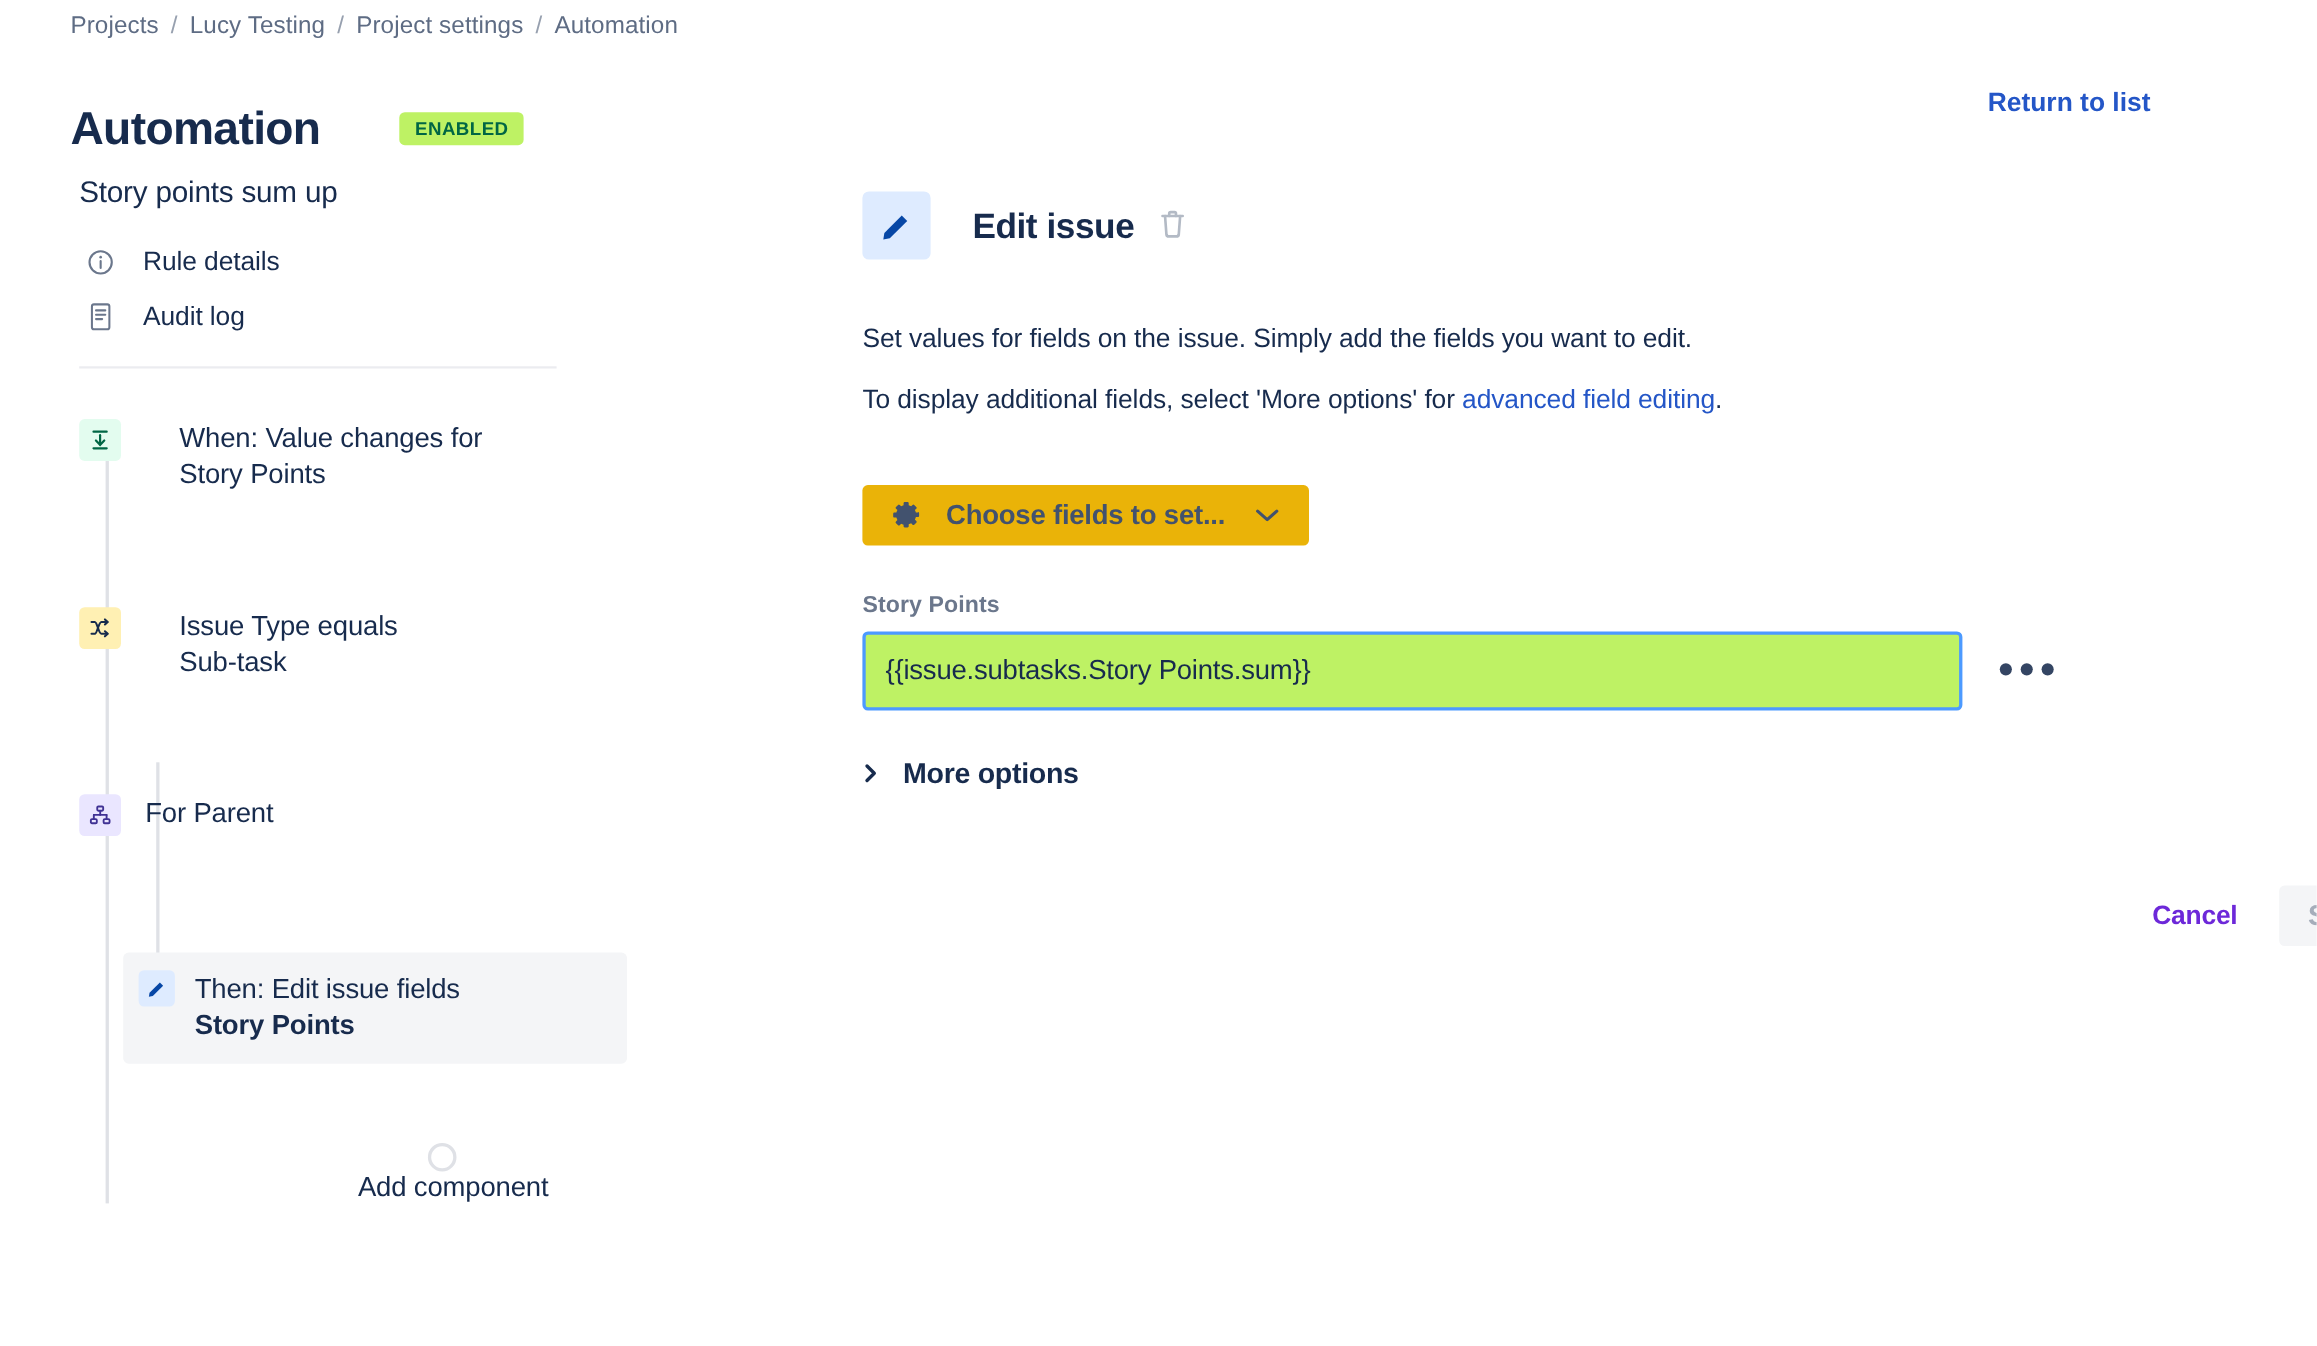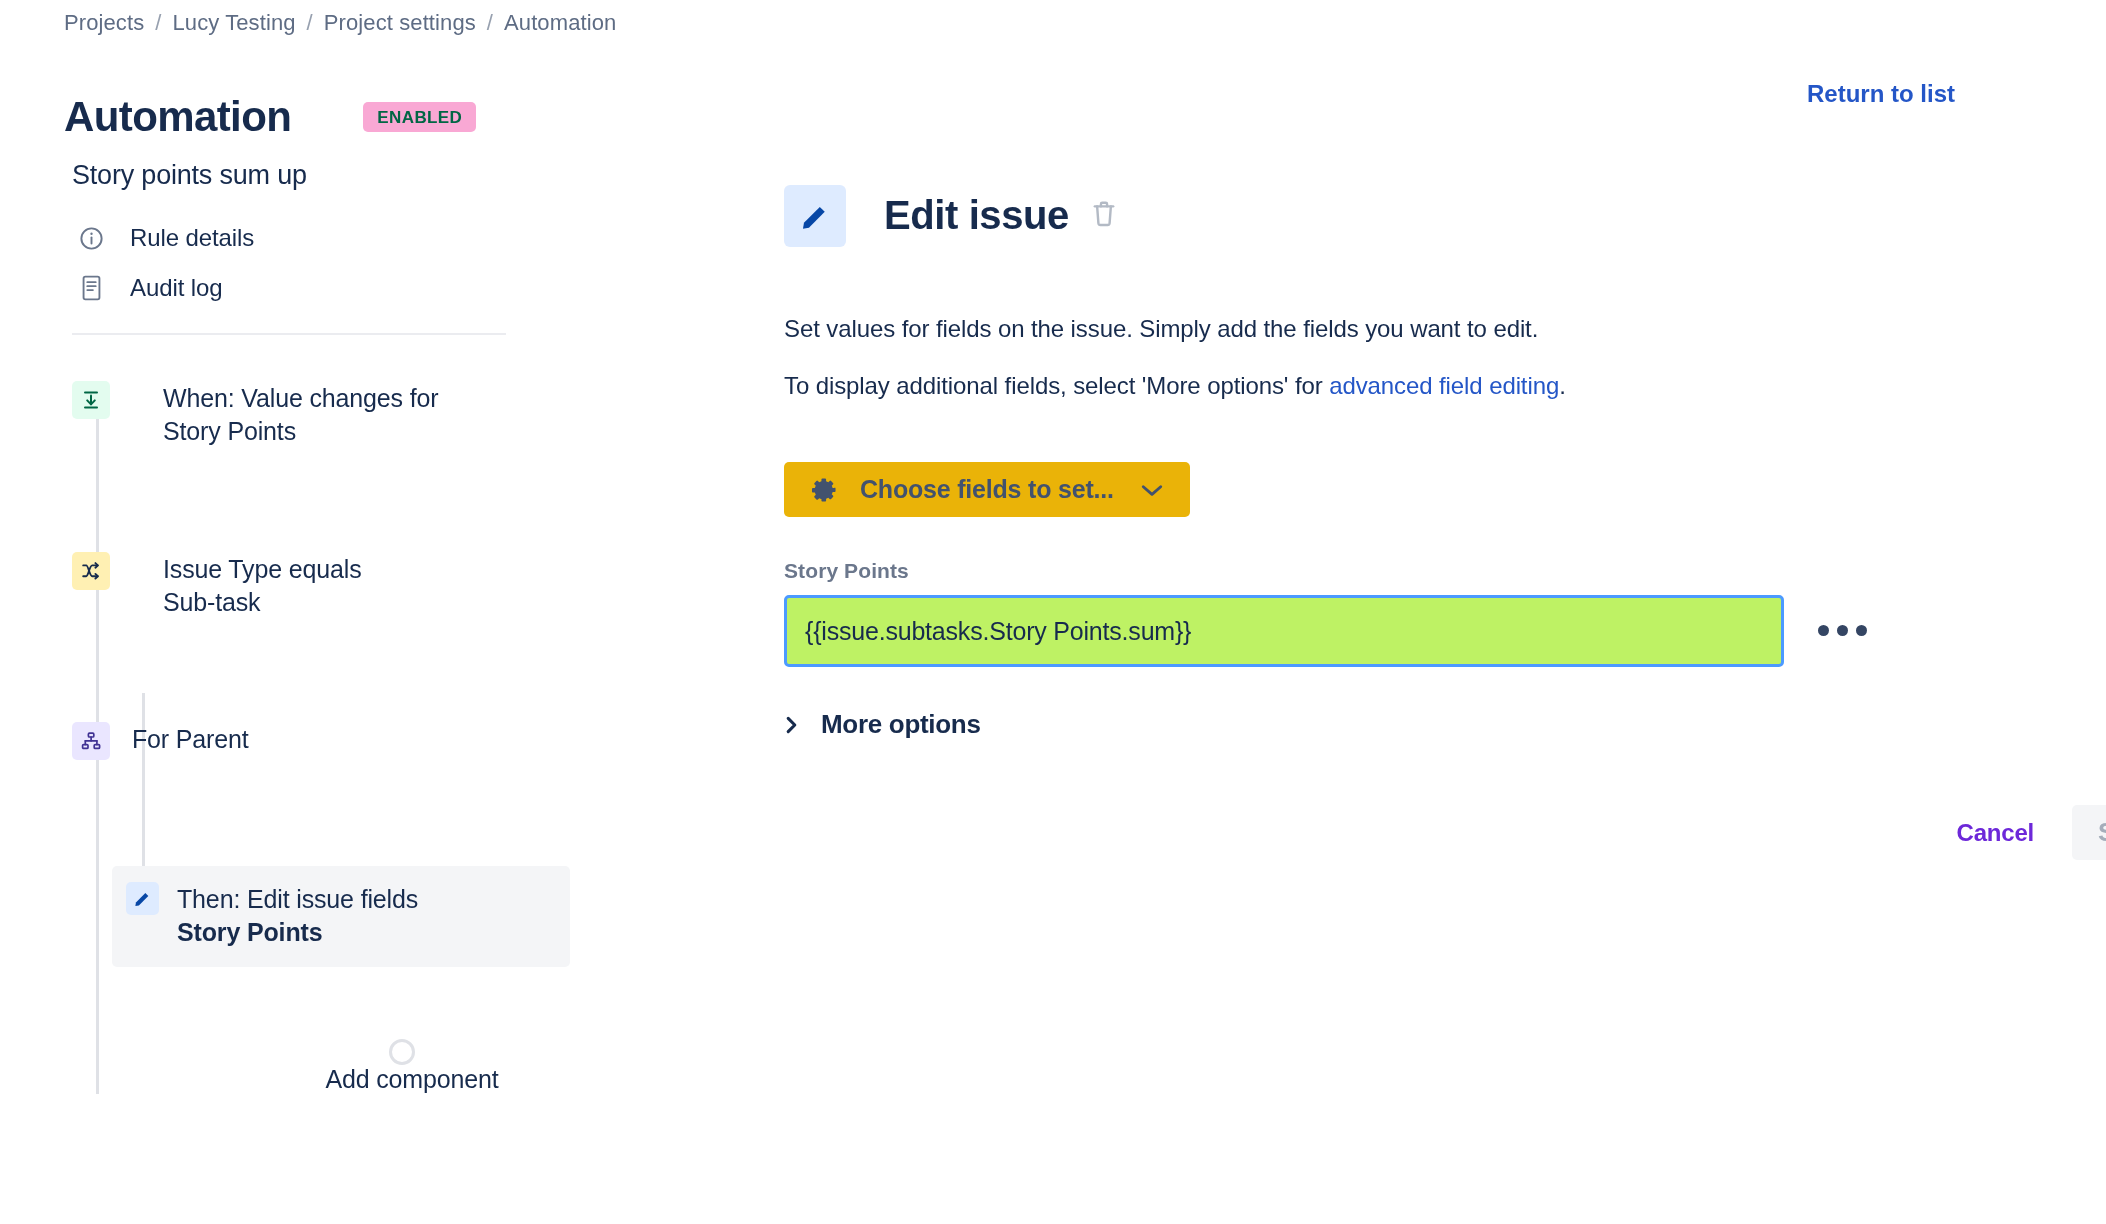--- a/index.html
+++ b/index.html
@@ -47,21 +47,21 @@
   }
   .page-title {
     font-size: 42px;
     font-weight: bold;
     color: #172B4D;
     letter-spacing: -0.6px;
     line-height: 1;
   }
   .status-badge {
     margin-left: 72px;
-    background: #f9a8d4;
+    background: #bef264;
     color: #006644;
     font-size: 17px;
     font-weight: bold;
     letter-spacing: .4px;
     padding: 7px 14px 6px 14px;
     border-radius: 5px;
     line-height: 1;
     white-space: nowrap;
   }
   .return-link {
@@ -216,21 +216,21 @@
     display: flex; align-items: center;
   }
   .panel-head .big-icon {
     width: 62px; height: 62px;
     background: #DEEBFF;
     border-radius: 6px;
     display: flex; align-items: center; justify-content: center;
     flex: 0 0 auto;
   }
   .panel-title {
-    font-size: 40px;
+    font-size: 32px;
     font-weight: bold;
     color: #172B4D;
     margin-left: 38px;
     letter-spacing: -.4px;
   }
   .trash-btn {
     margin-left: 22px;
     display: flex; align-items: center;
     cursor: pointer;
     background: none; border: none; padding: 0;

